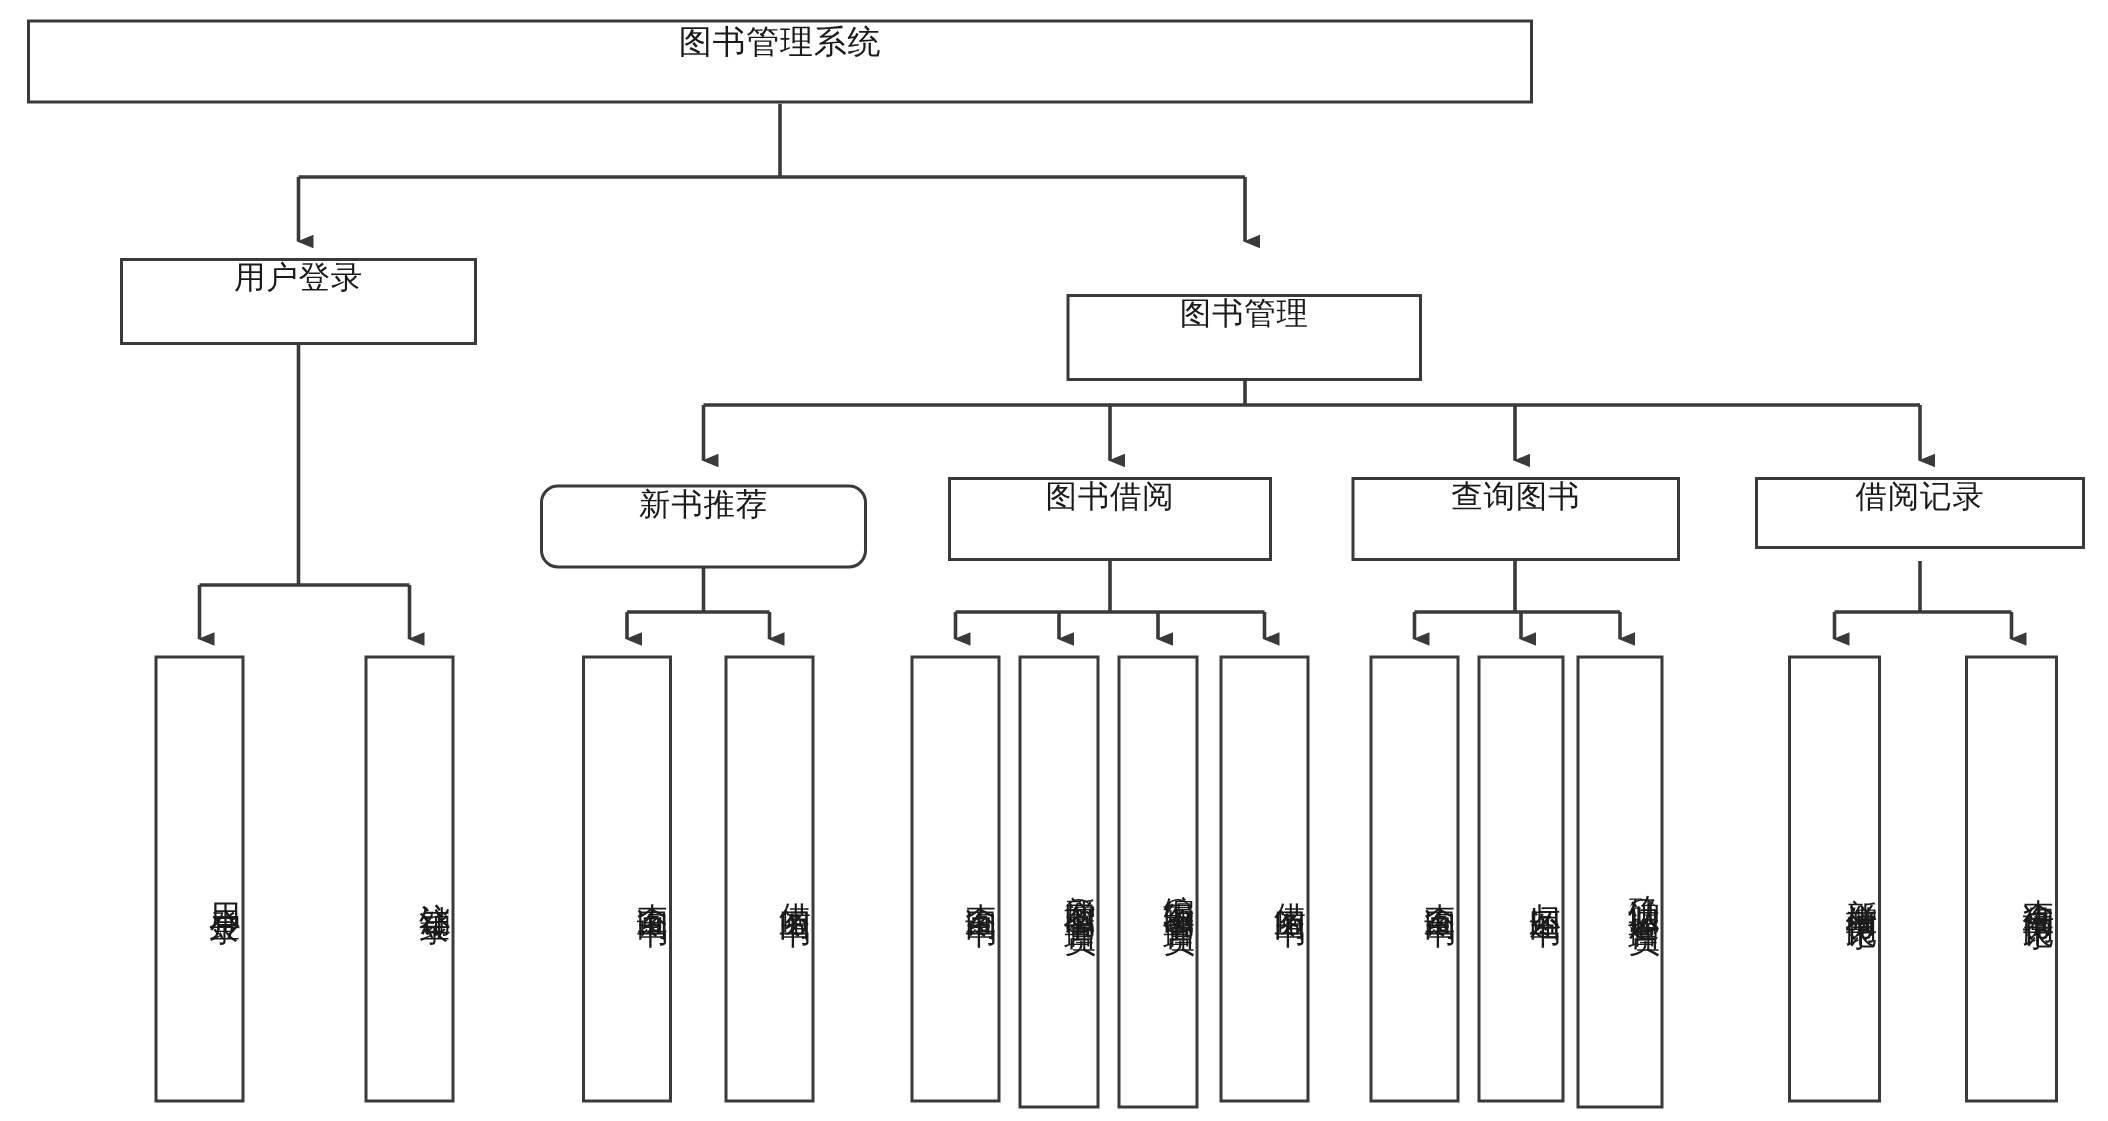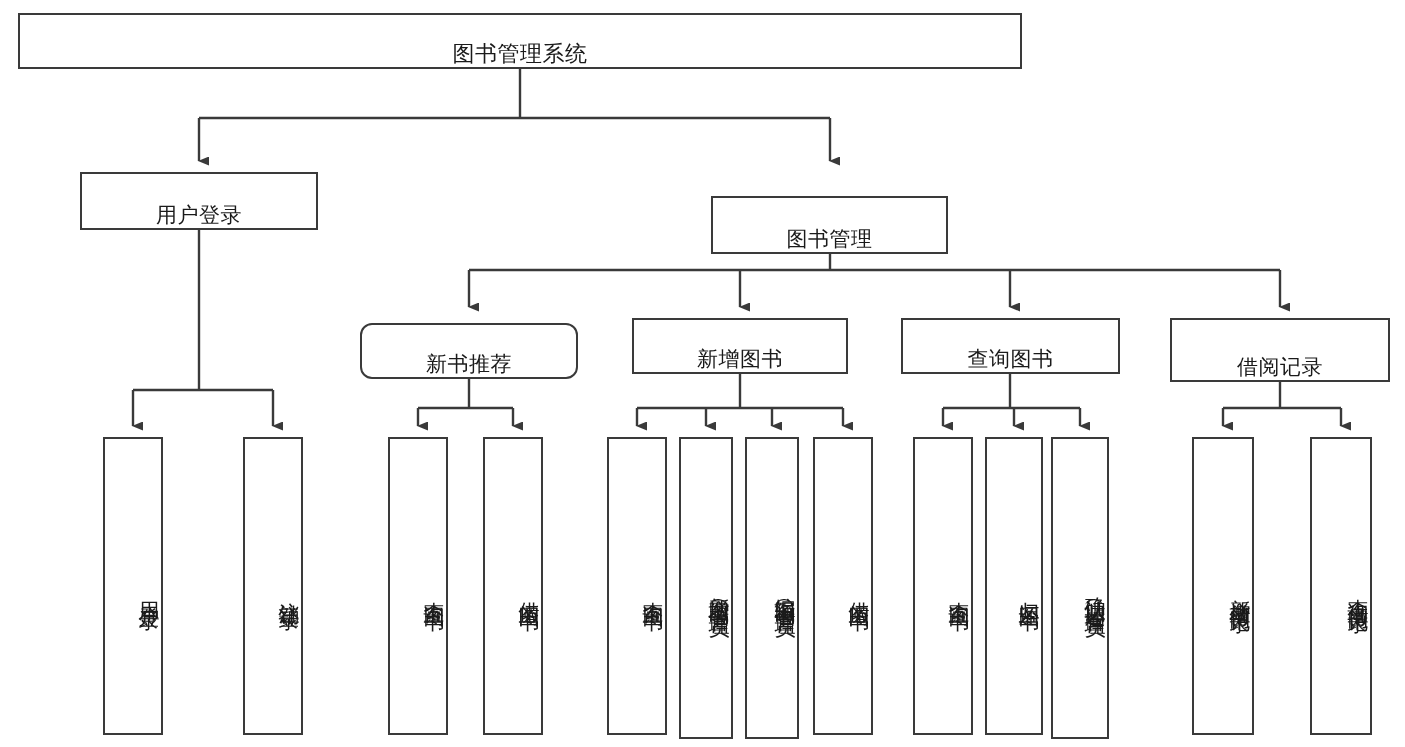--- a/index.html
+++ b/index.html
@@ -26,21 +26,21 @@
     height: 747px;
     pointer-events: none;
   }
   .node {
     position: absolute;
     box-sizing: border-box;
     border: 2px solid #3a3a3a;
     background: #ffffff;
     color: #1a1a1a;
     display: flex;
-    align-items: flex-end;
+    align-items: flex-start;
     justify-content: center;
     text-align: center;
     line-height: 1.18;
   }
   .node.h {
     font-size: 21px;
     letter-spacing: 0.5px;
   }
   .node.v {
     font-size: 21px;
@@ -117,26 +117,26 @@
       <div class="node h" style="left: 80px; top: 172px; width: 238px; height: 58px;">
         <span>用户登录</span>
       </div>
       <div class="node h" style="left: 711px; top: 172px; width: 237px; height: 58px; margin-top: 24px;">
         <span>图书管理</span>
       </div>
       <div class="node h" style="left: 360px; top: 323px; width: 218px; height: 56px; border-radius: 12px;">
         <span>新书推荐</span>
       </div>
       <div class="node h" style="left: 632px; top: 318px; width: 216px; height: 56px;">
-        <span>新增图书</span>
+        <span>图书借阅</span>
       </div>
       <div class="node h" style="left: 901px; top: 318px; width: 219px; height: 56px;">
         <span>查询图书</span>
       </div>
-      <div class="node h" style="left: 1170px; top: 318px; width: 220px; height: 64px;">
+      <div class="node h" style="left: 1170px; top: 318px; width: 220px; height: 48px;">
         <span>借阅记录</span>
       </div>
       <div class="node v" style="left: 103px; top: 437px; width: 60px; height: 298px;">
         <span>用户登录</span>
       </div>
       <div class="node v" style="left: 243px; top: 437px; width: 60px; height: 298px;">
         <span>注销登录</span>
       </div>
       <div class="node v" style="left: 388px; top: 437px; width: 60px; height: 298px;">
         <span>查询图书</span>

